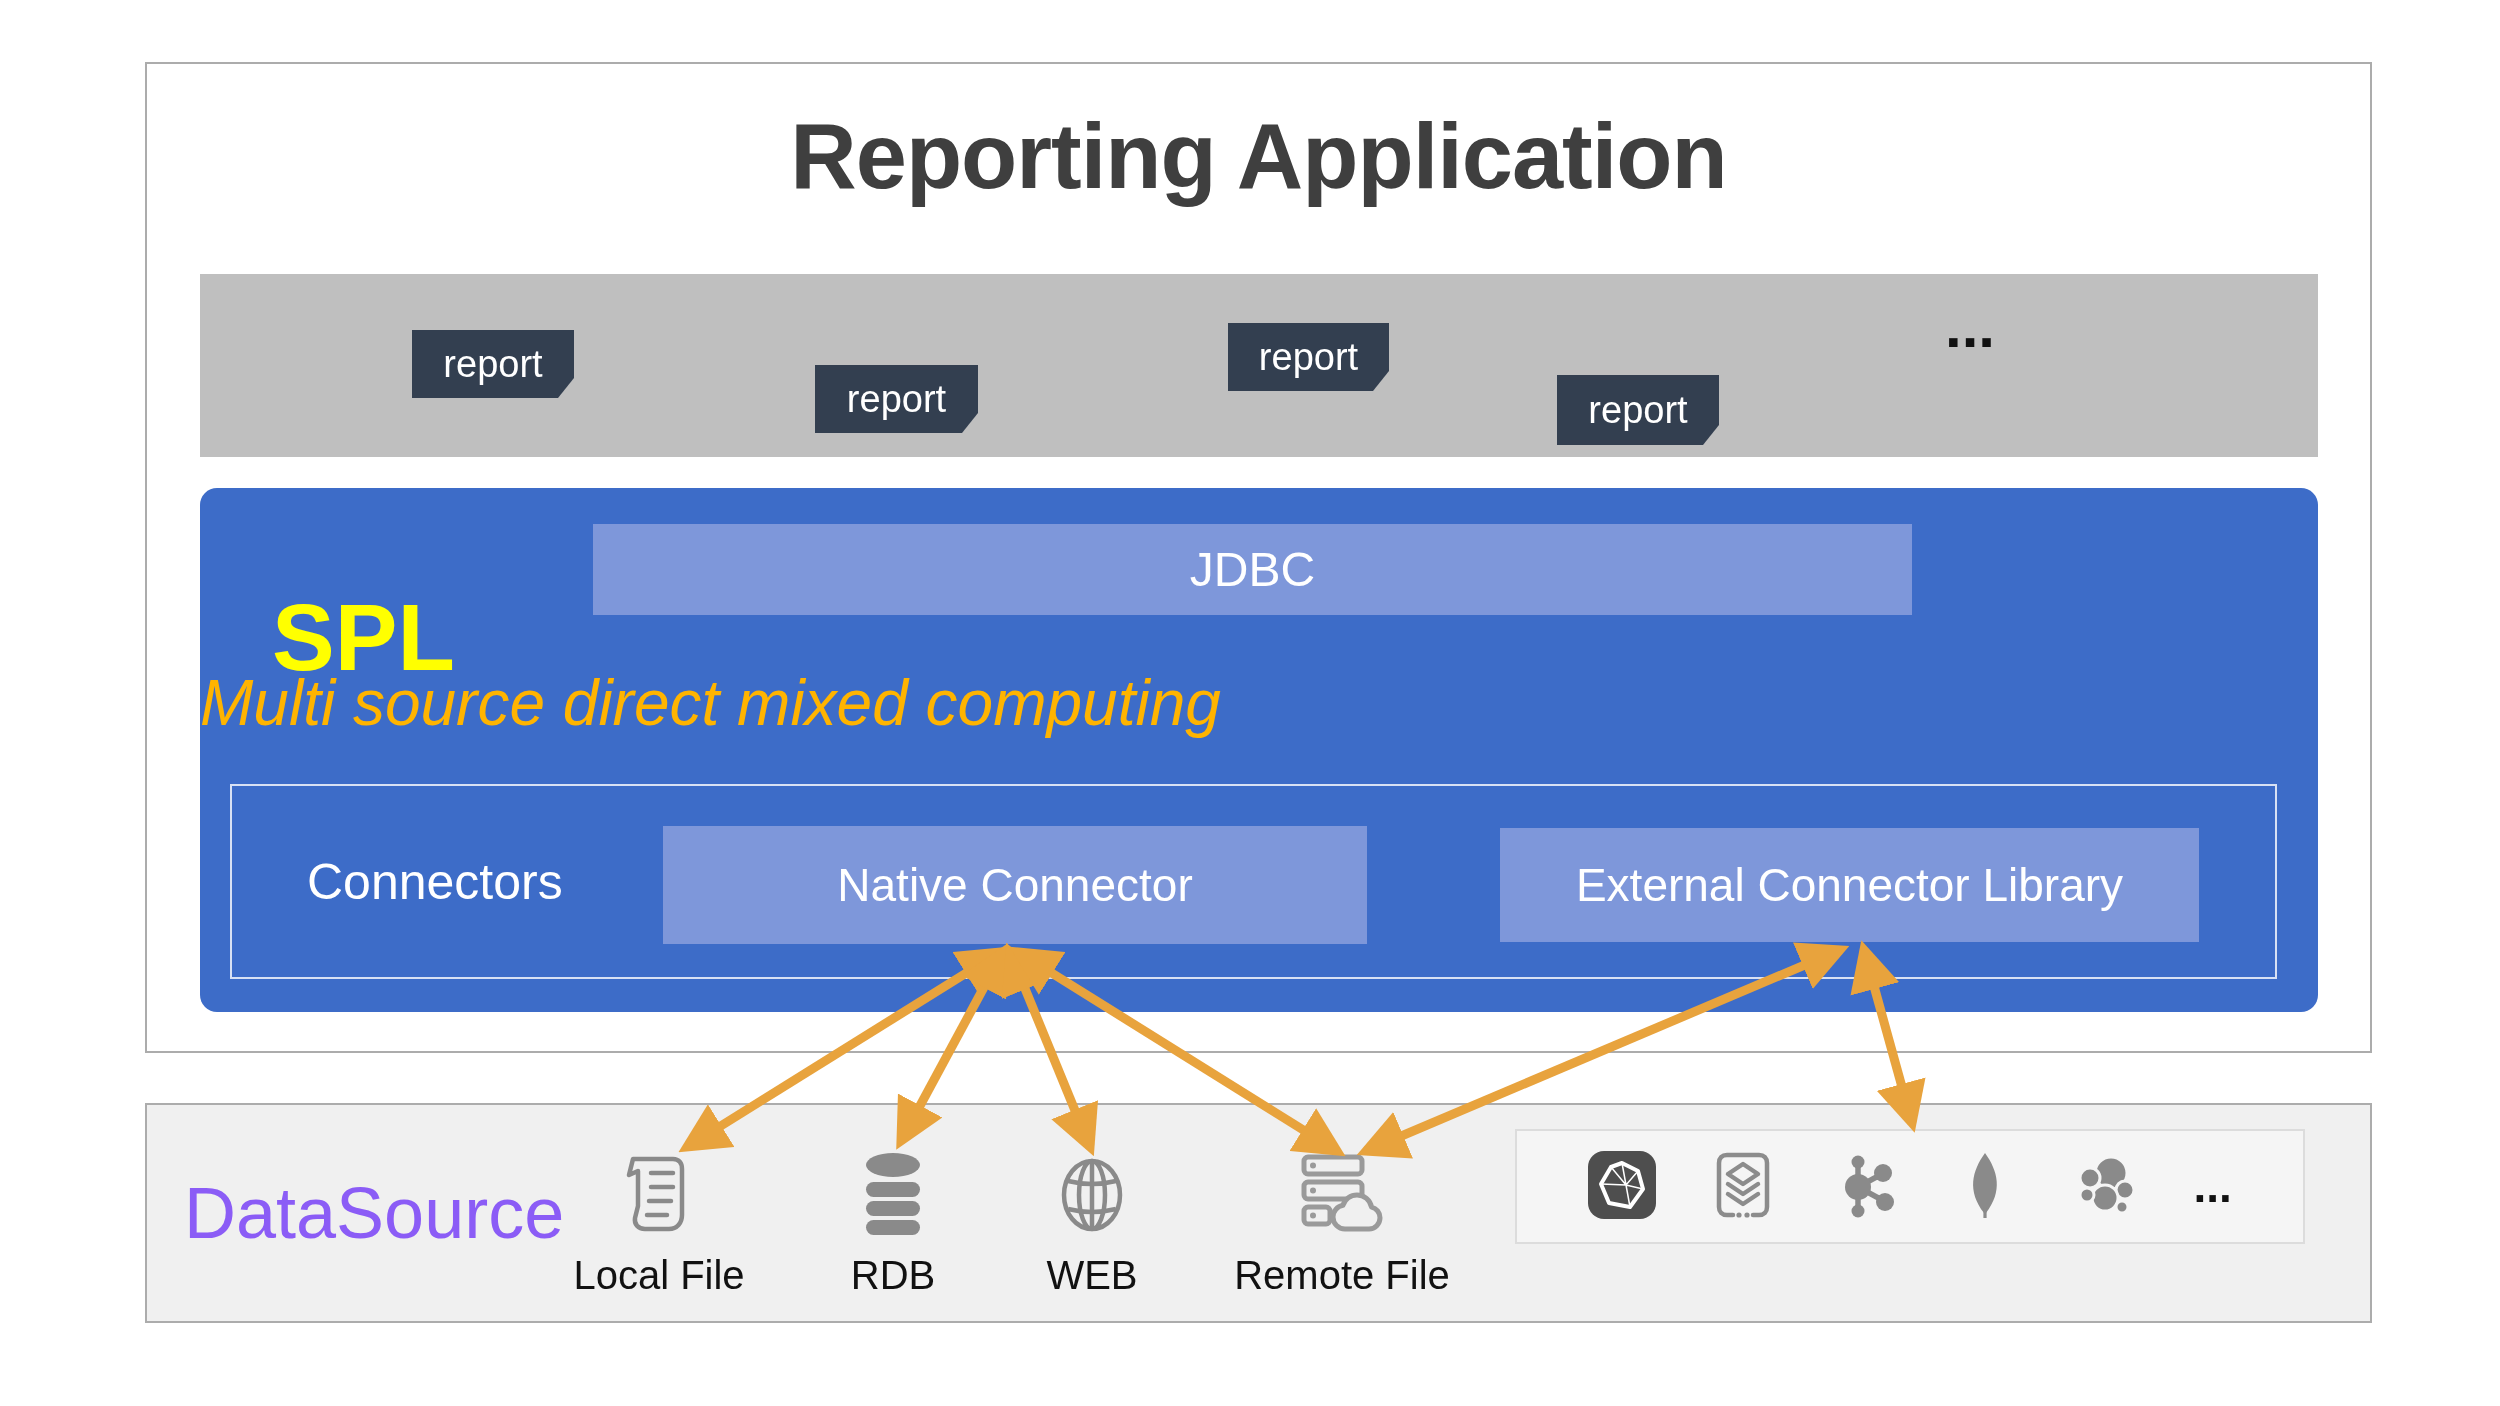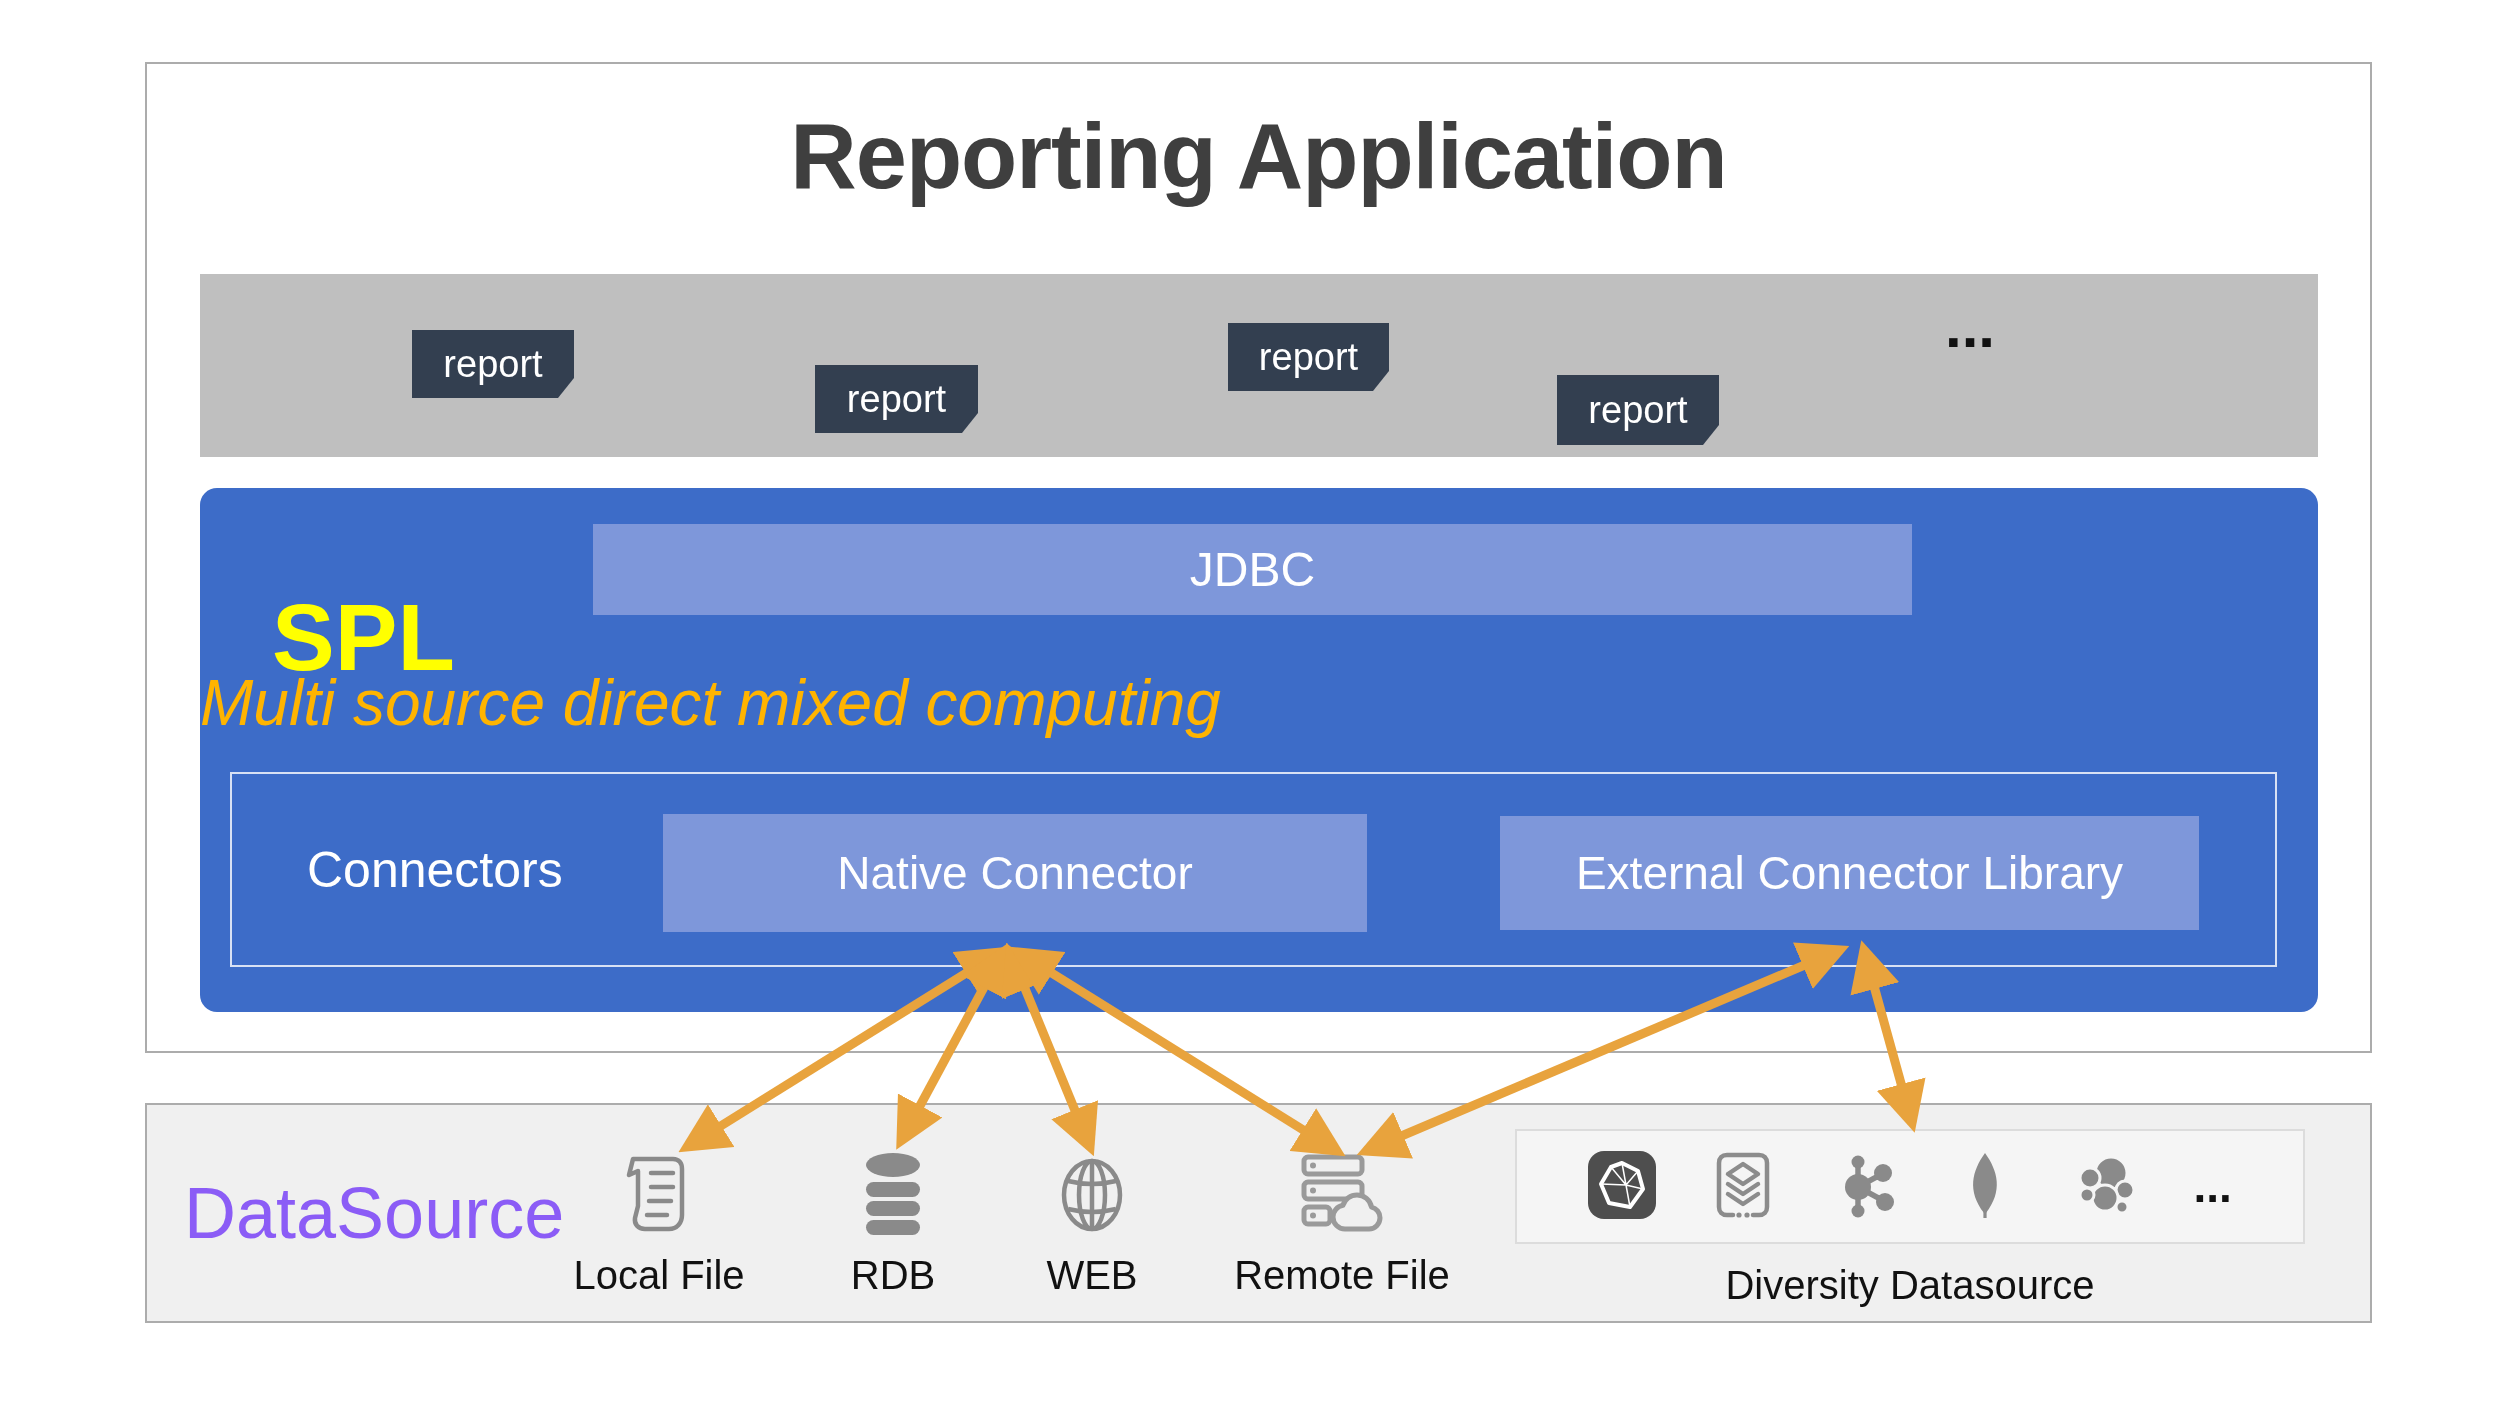--- a/index.html
+++ b/index.html
@@ -20,21 +20,21 @@
   .badge.b3{left:1028px;top:49px;width:161px;height:68px;}
   .badge.b4{left:1357px;top:101px;width:162px;height:70px;}
   .band-dots{left:1670px;top:18px;width:200px;text-align:center;font-size:60px;font-weight:bold;color:#111;}
 
   
   .blue-box{left:53px;top:424px;width:2118px;height:524px;background:#3D6CC8;border-radius:17px;}
   .jdbc-bar{left:393px;top:36px;width:1319px;height:91px;background:#7E97DA;display:flex;align-items:center;justify-content:center;
             color:#fff;font-size:48px;}
   .spl-label{left:72px;top:96px;font-size:94px;font-weight:bold;color:#FFFF00;}
   .headline{left:0;top:178px;width:100%;font-size:64px;color:#FFB400;font-style:italic;}
-  .connectors-box{left:30px;top:284px;width:2047px;height:195px;border:2px solid rgba(255,255,255,0.8);box-sizing:border-box;padding-left:40px;}
+  .connectors-box{left:30px;top:296px;width:2047px;height:195px;border:2px solid rgba(255,255,255,0.8);box-sizing:border-box;padding-left:40px;}
   .connectors-label{left:75px;top:0;height:100%;display:flex;align-items:center;color:#fff;font-size:50px;}
   .conn-sub{background:#7E97DA;color:#fff;font-size:46px;display:flex;align-items:center;justify-content:center;}
   .conn-native{left:431px;top:40px;width:704px;height:118px;}
   .conn-external{left:1268px;top:42px;width:699px;height:114px;}
 
   
   .ds-box{left:145px;top:1103px;width:2227px;height:220px;background:#F0F0F0;border:2px solid #ACACAC;box-sizing:border-box;}
   .ds-label{left:37px;top:0;height:100%;display:flex;align-items:center;font-size:72px;color:#8b5cf6;}
   .ds-item{top:42px;width:300px;display:flex;flex-direction:column;align-items:center;}
   .ds-item .ic{height:94px;display:flex;align-items:flex-end;justify-content:center;}
@@ -187,21 +187,20 @@
           <circle cx="39" cy="22" r="16"></circle>
           <circle cx="18" cy="27" r="10"></circle>
           <circle cx="53" cy="39" r="9"></circle>
           <circle cx="33" cy="47" r="13"></circle>
           <circle cx="15" cy="44" r="7"></circle>
           <circle cx="50" cy="56" r="6"></circle>
         </svg>
       </span>
       <span class="div-dots">...</span>
     </div>
-    <div class="abs div-label">Diversity Datasource</div>
   </div>
 
   <svg class="abs arrows" viewBox="0 0 2500 1406">
     <defs>
       <marker id="ah" viewBox="0 0 10 10" refX="8" refY="5" markerWidth="5.6" markerHeight="5.6" orient="auto-start-reverse">
         <path d="M0 0 L10 5 L0 10 Z" fill="#E8A33D"></path>
       </marker>
     </defs>
     <g stroke="#E8A33D" stroke-width="9">
       <line x1="1000" y1="952" x2="687" y2="1147" marker-start="url(#ah)" marker-end="url(#ah)"></line>

